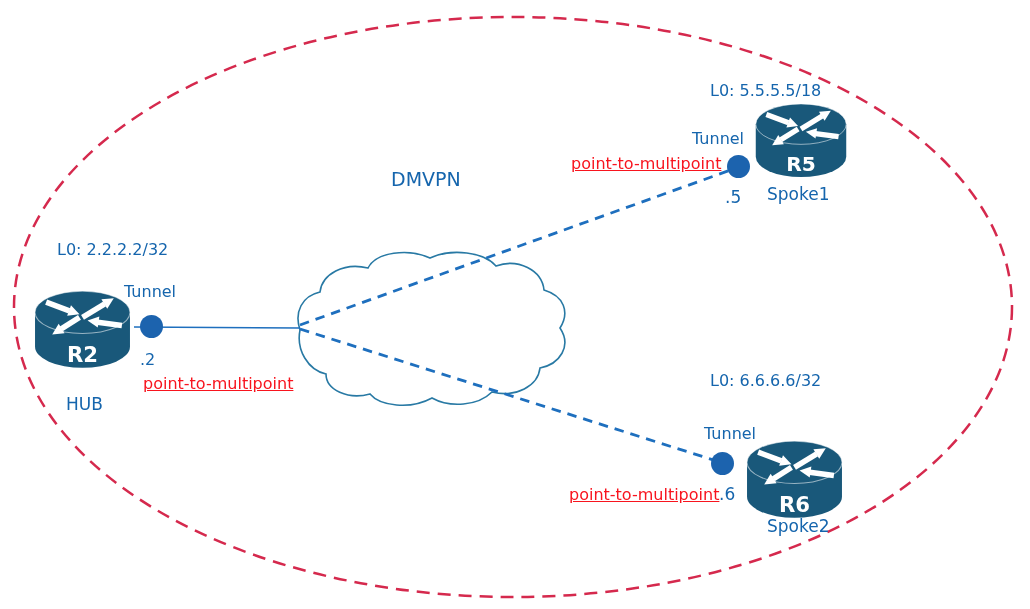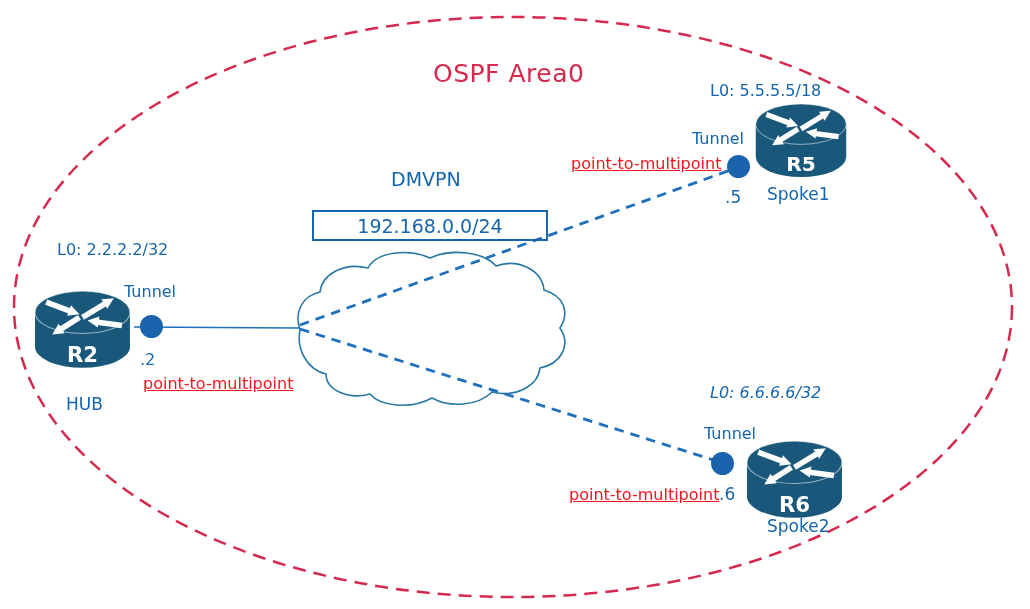--- a/index.html
+++ b/index.html
@@ -115,38 +115,34 @@
       <line class="rtr-arrow-shaft" x1="50" y1="28" x2="72" y2="14.6"></line>
       <polygon class="rtr-arrow-head" points="81,9 74.5,19.4 68.7,10"></polygon>
       <line class="rtr-arrow-shaft" x1="47" y1="28" x2="29" y2="39.3"></line>
       <polygon class="rtr-arrow-head" points="20,45 26.4,34.4 32.2,43.8"></polygon>
       <line class="rtr-arrow-shaft" x1="89" y1="36" x2="65" y2="32.8"></line>
       <polygon class="rtr-arrow-head" points="55,31 66.7,27.2 65.1,38"></polygon>
     </g>
     <text class="rtr-name" x="50" y="72">R6</text>
   </svg>
 
-  <div class="lbl title" style="left:433px; top:60px;">OSPF Area0</div>
 
   <div class="lbl blue cloud-name" style="left:391px; top:169px;">DMVPN</div>
-  <div class="subnet-box">
-    <span>192.168.0.0/24</span>
-  </div>
 
   <div class="lbl blue f16" style="left:57px;  top:241px;">L0: 2.2.2.2/32</div>
   <div class="lbl blue f16" style="left:124px; top:283px;">Tunnel</div>
   <div class="lbl blue f16" style="left:140px; top:351px;">.2</div>
   <div class="lbl blue f17" style="left:66px;  top:395px;">HUB</div>
   <div class="lbl redlbl f16" style="left:143px; top:375px;">point-to-multipoint</div>
 
   <div class="lbl blue f16" style="left:710px; top:82px;">L0: 5.5.5.5/18</div>
   <div class="lbl blue f16" style="left:692px; top:130px;">Tunnel</div>
   <div class="lbl redlbl f16" style="left:571px; top:155px;">point-to-multipoint</div>
   <div class="lbl blue f17" style="left:725px; top:188px;">.5</div>
   <div class="lbl blue f17" style="left:767px; top:185px;">Spoke1</div>
 
-  <div class="lbl blue f16" style="left:710px; top:384px;font-style:italic;">L0: 6.6.6.6/32</div>
+  <div class="lbl blue f16" style="left:710px; top:372px;">L0: 6.6.6.6/32</div>
   <div class="lbl blue f16" style="left:704px; top:425px;">Tunnel</div>
   <div class="lbl redlbl f16" style="left:569px; top:486px;">point-to-multipoint</div>
   <div class="lbl blue f17" style="left:719px; top:485px;">.6</div>
   <div class="lbl blue f17" style="left:767px; top:517px;">Spoke2</div>
 
 </div>
 
 </body></html>

